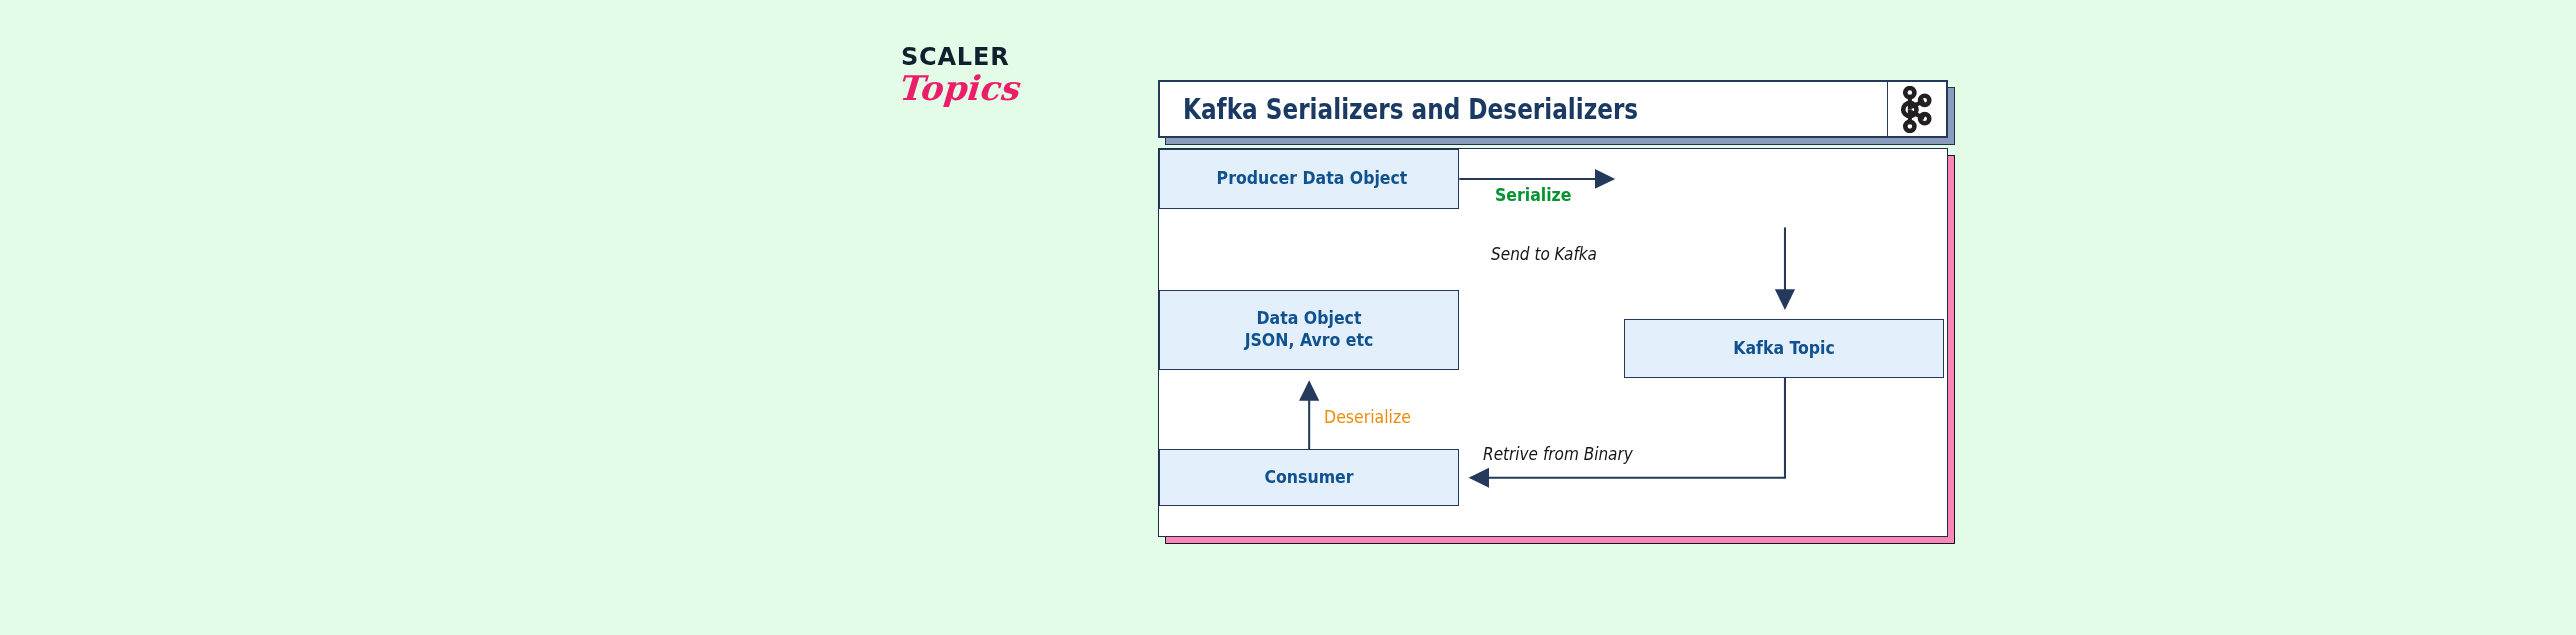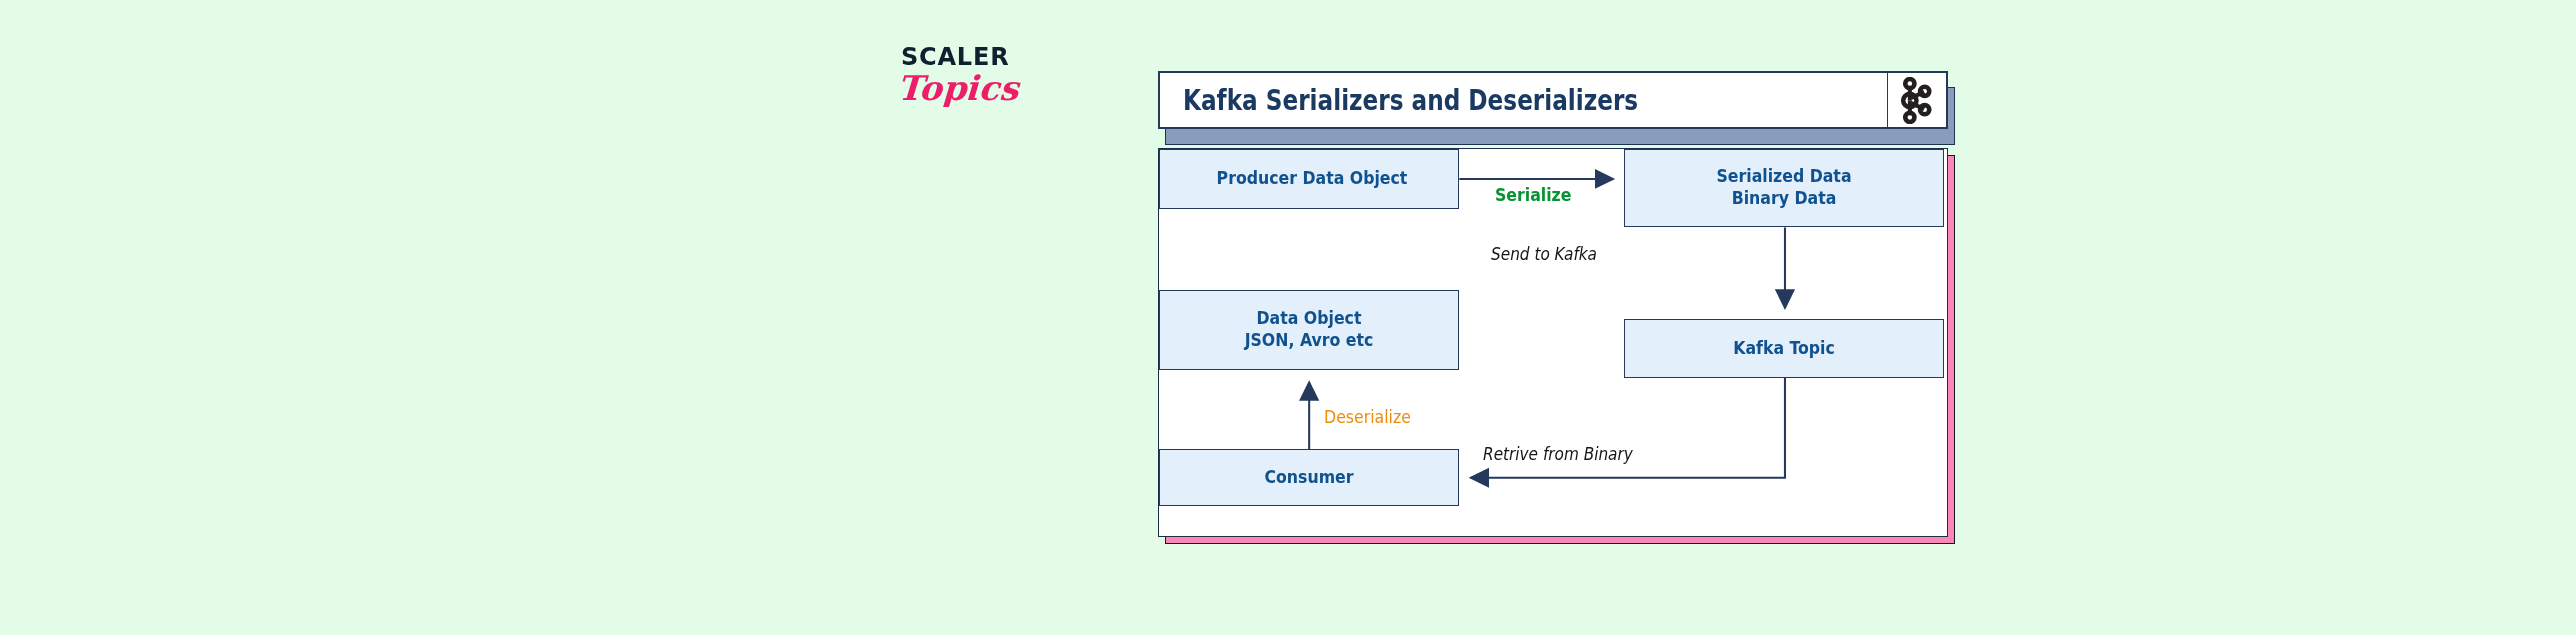--- a/index.html
+++ b/index.html
@@ -51,21 +51,21 @@
     top: 87px;
     width: 790px;
     height: 58px;
     background: #8a9cbb;
     border: 1.5px solid #1f3350;
     box-sizing: border-box;
   }
   #title-card {
     position: absolute;
     left: 1158px;
-    top: 71px;
+    top: 80px;
     width: 790px;
     height: 58px;
     background: #ffffff;
     border: 2.1px solid #24395b;
     box-sizing: border-box;
     display: flex;
     align-items: stretch;
   }
   #title-card-text-cell {
     flex: 1 1 auto;
@@ -235,24 +235,20 @@
       <path d="M1213,444 L1213,637 L604,637" marker-end="url(#arrow-left)"></path>
 
       <line x1="291" y1="582" x2="291" y2="452" marker-end="url(#arrow-up)"></line>
     </g>
   </svg>
 
   <div class="node-box" id="node-producer">
     <span class="node-line">Producer Data Object</span>
   </div>
 
-  <div class="node-box" id="node-serialized">
-    <span class="node-line">Serialized Data</span>
-    <span class="node-line">Binary Data</span>
-  </div>
 
   <div class="node-box" id="node-dataobject">
     <span class="node-line">Data Object</span>
     <span class="node-line">JSON, Avro etc</span>
   </div>
 
   <div class="node-box" id="node-kafkatopic">
     <span class="node-line">Kafka Topic</span>
   </div>
 

